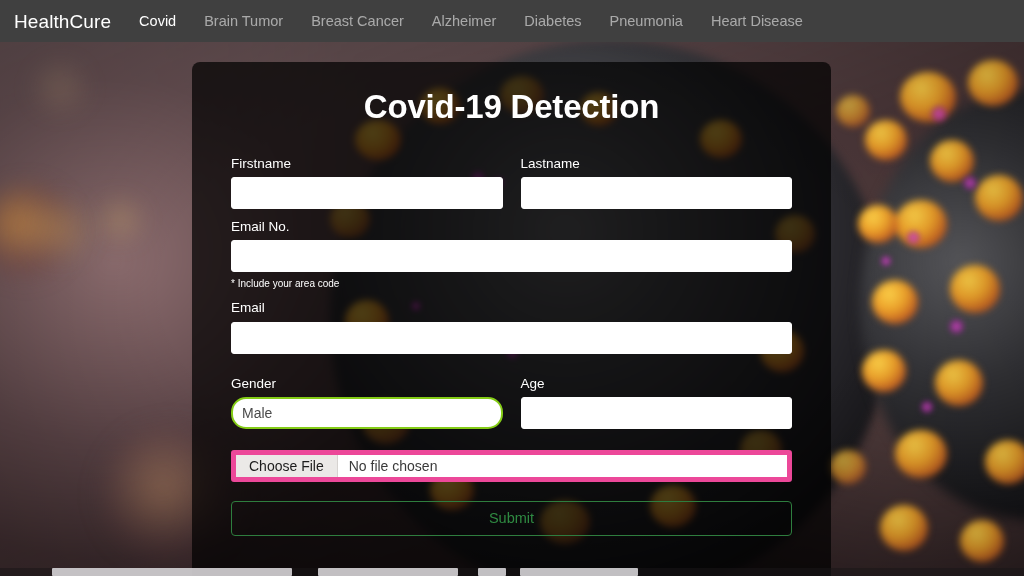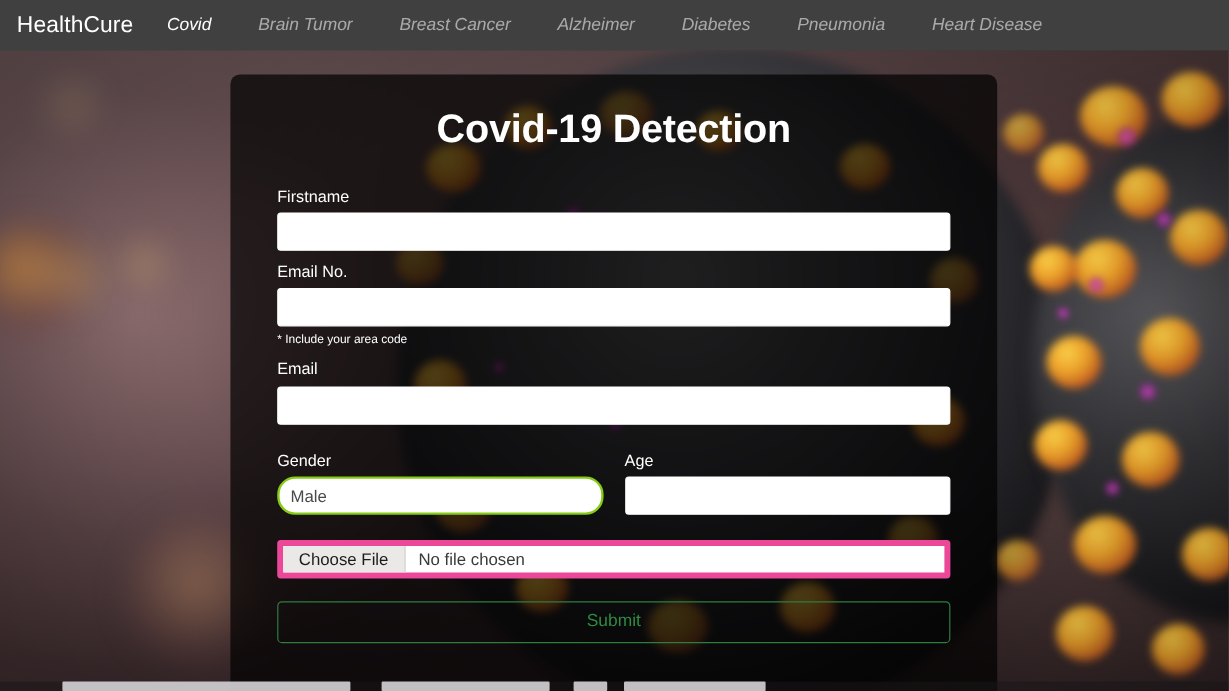--- a/index.html
+++ b/index.html
@@ -94,23 +94,23 @@
     line-height: 1;
     padding: 0 14px 0 6px;
     letter-spacing: 0.1px;
     white-space: nowrap;
     text-decoration: none;
     cursor: pointer;
   }
   .nav-links {
     display: flex;
     align-items: center;
-    gap: 11px;
+    gap: 0;
     list-style: none;
-    margin: 0; padding: 0; font-style: italic;
+    margin: 0; padding: 0;
   }
   .nav-link {
     color: rgba(255,255,255,0.55);
     font-size: 14.5px;
     line-height: 1;
     padding: 6px 14px;
     white-space: nowrap;
     text-decoration: none;
     cursor: pointer;
   }
@@ -347,20 +347,24 @@
   <div class="card">
     <h1 class="card-title">Covid-19 Detection</h1>
 
     <form class="form">
 
       <div class="row2">
         <div class="col fgroup">
           <label class="flabel">Firstname</label>
           <input class="finput" type="text" placeholder="" style="">
         </div>
+        <div class="col fgroup">
+          <label class="flabel">Lastname</label>
+          <input class="finput" type="text" placeholder="" style="">
+        </div>
       </div>
 
       <div class="fgroup">
         <label class="flabel">Email No.</label>
         <input class="finput" type="text" placeholder="" style="">
         <div class="hint">* Include your area code</div>
       </div>
 
       <div class="fgroup" style="margin-top:8px;">
         <label class="flabel">Email</label>

